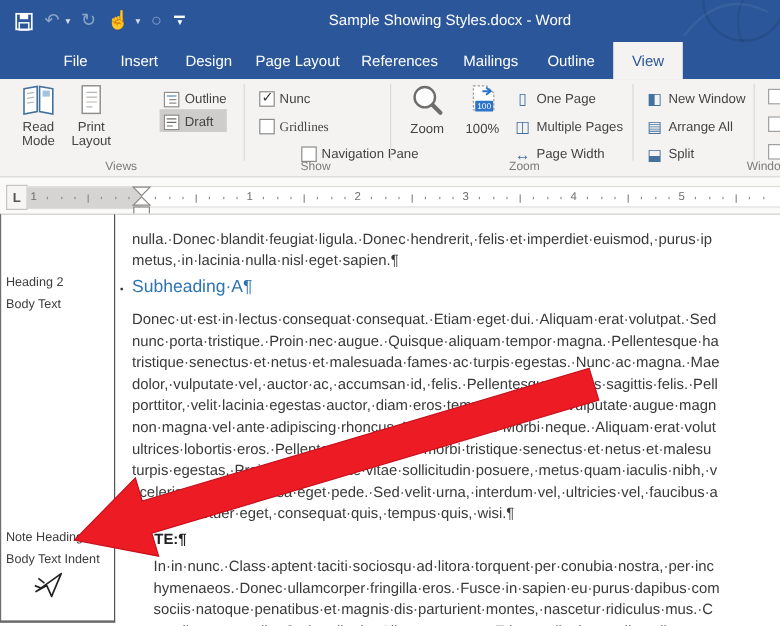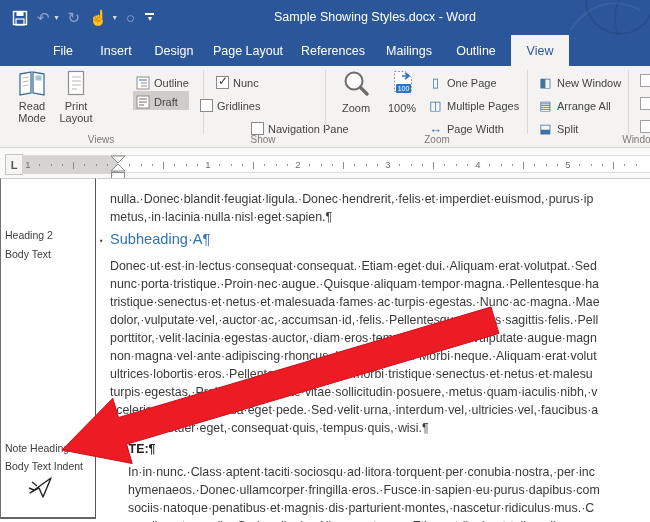--- a/index.html
+++ b/index.html
@@ -151,21 +151,21 @@
 
     <div id="show-rows">
 
         <div class="smallrow showrow" style="left: 216px; top: 8px;">
           <span class="cb">
             <span class="chk">✓</span>
           </span>
           <span>Nunc</span>
         </div>
 
-        <div class="smallrow showrow" style="left: 200px; top: 31px;">
+        <div class="smallrow showrow" style="left: 216px; top: 31px; font-family: Liberation Serif, serif;">
           <span class="cb">
             <span class="chk"></span>
           </span>
           <span>Gridlines</span>
         </div>
 
         <div class="smallrow showrow" style="left: 216px; top: 54px; padding-left: 35px;">
           <span class="cb">
             <span class="chk"></span>
           </span>

